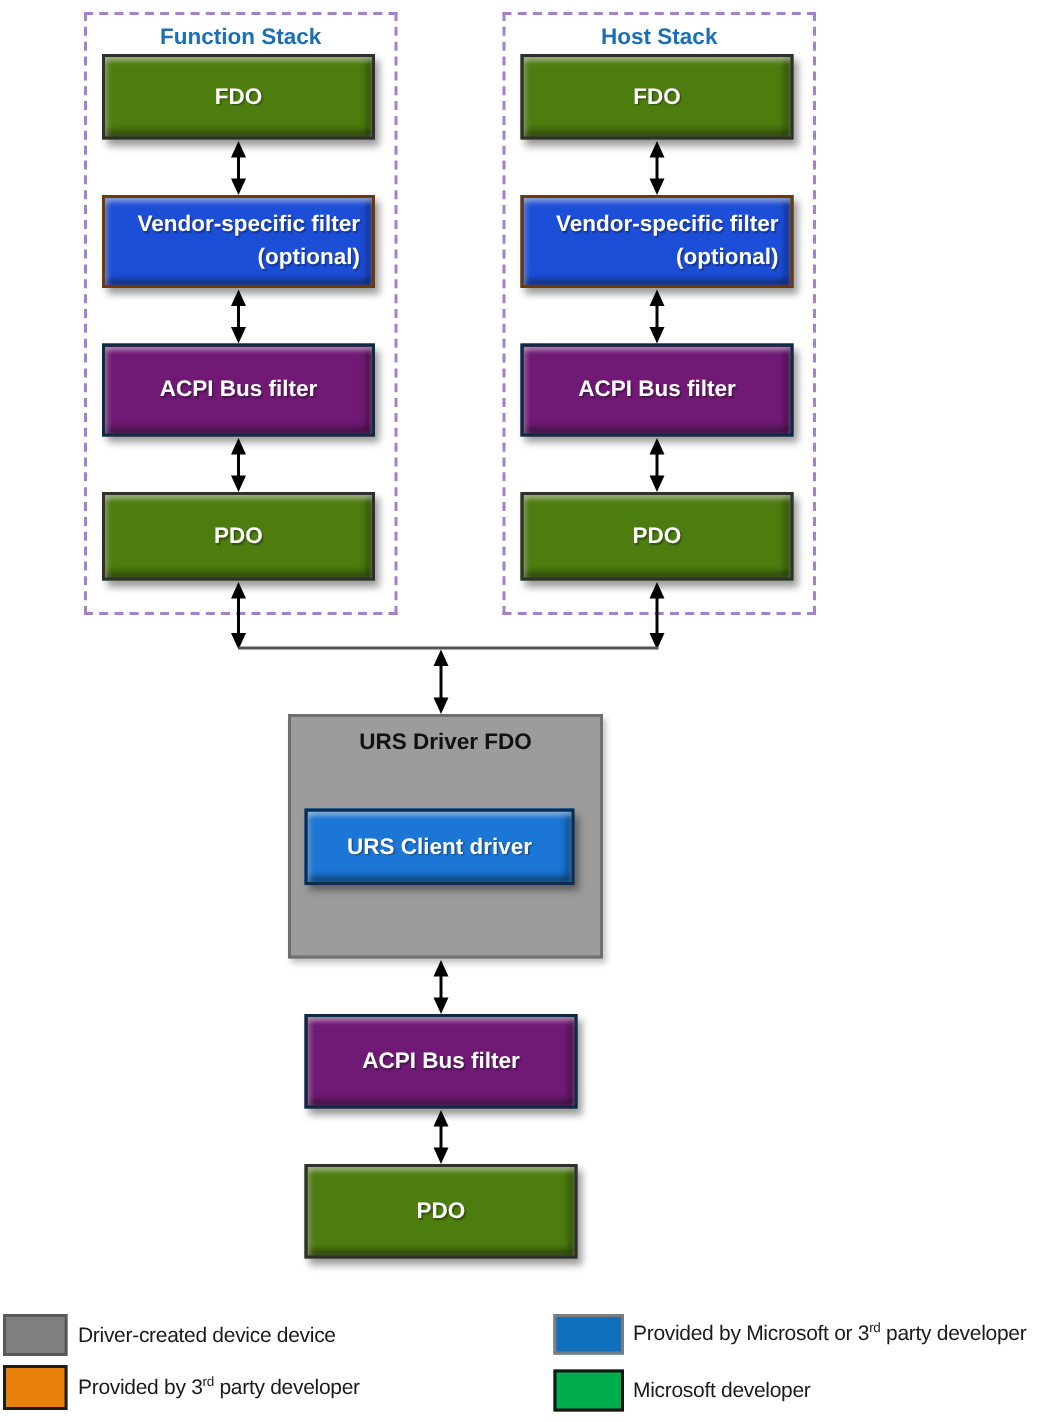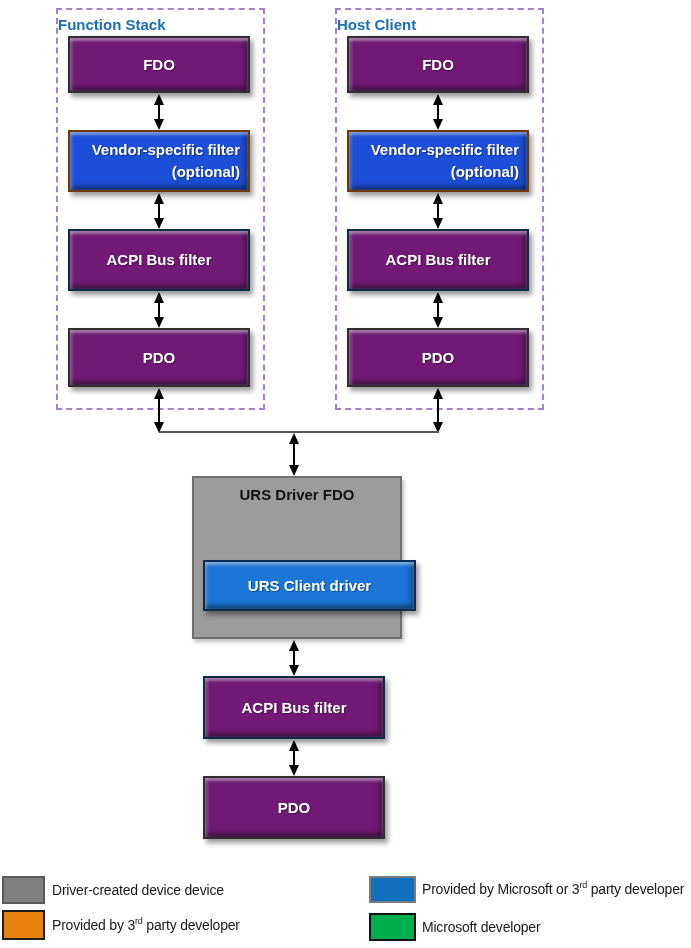--- a/index.html
+++ b/index.html
@@ -6,40 +6,40 @@
   .canvas {
     position:relative; width:691px; height:948px; background:#ffffff;
     font-family:"Liberation Sans", sans-serif; overflow:hidden;
   }
 
   
   .stack-panel {
     position:absolute; border:2px dashed #A480CE; box-sizing:border-box;
   }
   .stack-title {
-    position:absolute; left:0; right:0; top:6px; 
+    position:absolute; left:0; right:0; top:6px; text-align:center;
     color:#1B6FB5; font-weight:bold; font-size:15px;
   }
 
   
   .node {
     position:absolute; box-sizing:border-box;
     display:flex; align-items:center; justify-content:center;
     color:#fff; font-weight:bold; font-size:15px; text-align:center;
     line-height:1.45; padding:2px 8px;
     border:2px solid #2f2f2f;
     text-shadow:1px 1px 1px rgba(0,0,0,0.35);
     box-shadow:
       inset 0 3px 3px rgba(255,255,255,0.40),
       inset 3px 0 3px rgba(255,255,255,0.18),
       inset 0 -4px 5px rgba(0,0,0,0.38),
       inset -4px 0 5px rgba(0,0,0,0.28),
       3px 4px 5px rgba(0,0,0,0.40);
   }
-  .node.gray   { background:#701a75; border-color:#2f2f2f; }
+  .node.gray   { background:#4d7c0f; border-color:#2f2f2f; }
   .node.orange { background:#1d4ed8; border-color:#6e3a00;text-align:right; }
   .node.blue   { background:#701a75; border-color:#0b2d44; }
   .node.blue2  { background:#1B76D6; border-color:#0a2c55; }
   .node.green  { background:#17B152; border-color:#143a14; }
 
   
   .urs-container {
     position:absolute; box-sizing:border-box;
     background:#9C9C9C; border:2px solid #6F6F6F;
     box-shadow:2px 3px 4px rgba(0,0,0,0.25);
@@ -98,21 +98,21 @@
     <span>ACPI Bus filter</span>
   </div>
   <div class="arrow" style="left:152px;top:292px;height:36px"></div>
 
   <div class="node gray" style="left:68px;top:328px;width:182px;height:59px">
     <span>PDO</span>
   </div>
   <div class="arrow" style="left:152px;top:388px;height:45px"></div>
 
   <div class="stack-panel" style="left:335px;top:8px;width:209px;height:402px">
-    <div class="stack-title">Host Client</div>
+    <div class="stack-title">Host Stack</div>
   </div>
 
   <div class="node gray" style="left:347px;top:36px;width:182px;height:57px">
     <span>FDO</span>
   </div>
   <div class="arrow" style="left:431px;top:94px;height:36px"></div>
 
   <div class="node orange" style="left:347px;top:130px;width:182px;height:62px">
     <span>Vendor-specific filter (optional)</span>
   </div>
@@ -127,21 +127,21 @@
     <span>PDO</span>
   </div>
   <div class="arrow" style="left:431px;top:388px;height:45px"></div>
 
   <div class="connector-line" style="left:159px;top:431px;width:280px;height:2px"></div>
   <div class="arrow" style="left:287px;top:433px;height:43px"></div>
 
   <div class="urs-container" style="left:192px;top:476px;width:210px;height:163px">
     <div class="urs-title">URS Driver FDO</div>
   </div>
-  <div class="node blue2" style="left:203px;top:560px;width:213px;height:51px">
+  <div class="node blue2" style="left:203px;top:539px;width:180px;height:51px">
     <span>URS Client driver</span>
   </div>
 
   <div class="arrow" style="left:287px;top:640px;height:36px"></div>
 
   <div class="node blue" style="left:203px;top:676px;width:182px;height:63px">
     <span>ACPI Bus filter</span>
   </div>
   <div class="arrow" style="left:287px;top:740px;height:36px"></div>
   <div class="node gray" style="left:203px;top:776px;width:182px;height:63px">

